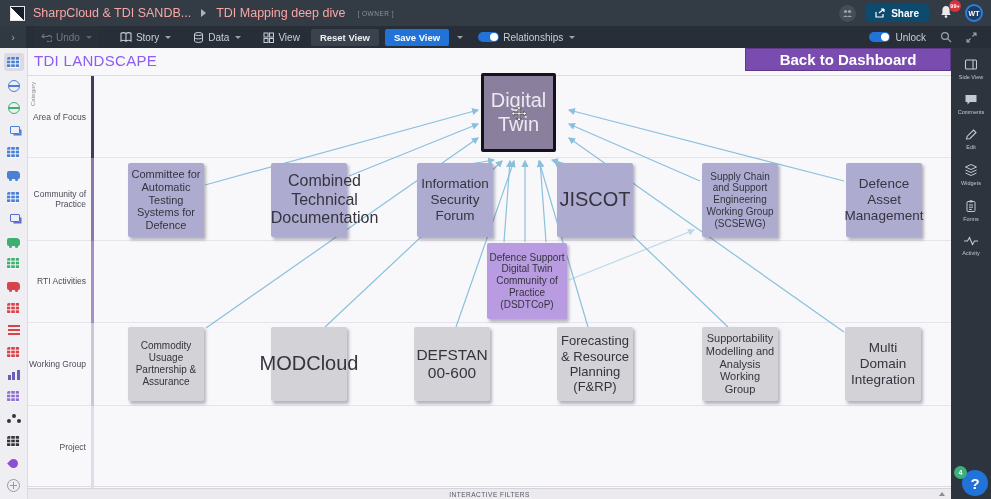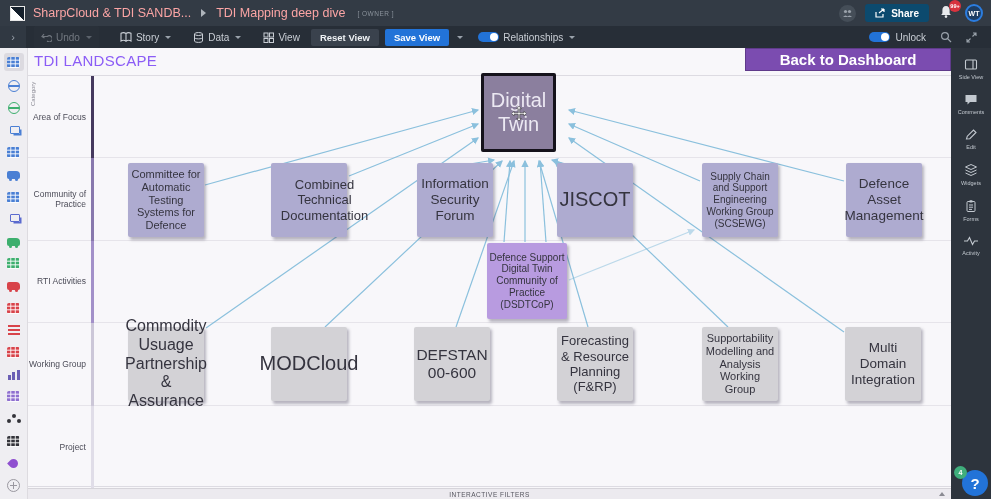--- a/index.html
+++ b/index.html
@@ -124,24 +124,24 @@
     display:flex; align-items:center; justify-content:center; text-align:center;
     color:#35343f; line-height:1.18; padding:2px;
     box-shadow:2px 2.5px 3px rgba(60,55,80,.35); }
   .cop { background:#aeabd0; top:115px; }
   .wg  { background:#d3d2d6; top:279px; }
   #node-dt { left:453px; top:25px; width:75px; height:79px; background:#8b7f9e;
     border:3px solid #15121b; color:#ece9f3; font-size:20px; box-shadow:none; }
   #node-dsdtcop { left:459px; top:195px; width:80px; height:76px; background:#b89be0;
     font-size:10px; }
   #move-cursor { position:absolute; left:50%; top:50%; transform:translate(-50%,-46%); }
-  .c1{left:100px; font-size:11px;} .c2{left:243px; font-size:13px;padding-left:33px;}
+  .c1{left:100px; font-size:11px;} .c2{left:243px; font-size:16px;padding-left:33px;}
   .c3{left:389px; font-size:13.5px;} .c4{left:529px; font-size:20px;}
   .c5{left:674px; font-size:10px;} .c6{left:818px; font-size:13.5px;}
-  .w1{left:100px; font-size:16px;} .w2{left:243px; font-size:20px;}
+  .w1{left:100px; font-size:10px;} .w2{left:243px; font-size:20px;}
   .w3{left:386px; font-size:15.5px;} .w4{left:529px; font-size:13px;}
   .w5{left:674px; font-size:11px;} .w6{left:817px; font-size:13.5px;}
 
   
   #footer { position:absolute; left:28px; top:488px; width:923px; height:11px;
     background:#eceaef; border-top:1px solid #d6d4da; display:flex; align-items:center;
     justify-content:center; font-size:6.5px; letter-spacing:.5px; color:#55555e; }
   #footer-chevron { position:absolute; right:6px; top:3px; width:0; height:0;
     border-bottom:4px solid #8a8a92; border-left:3.5px solid transparent;
     border-right:3.5px solid transparent; }

